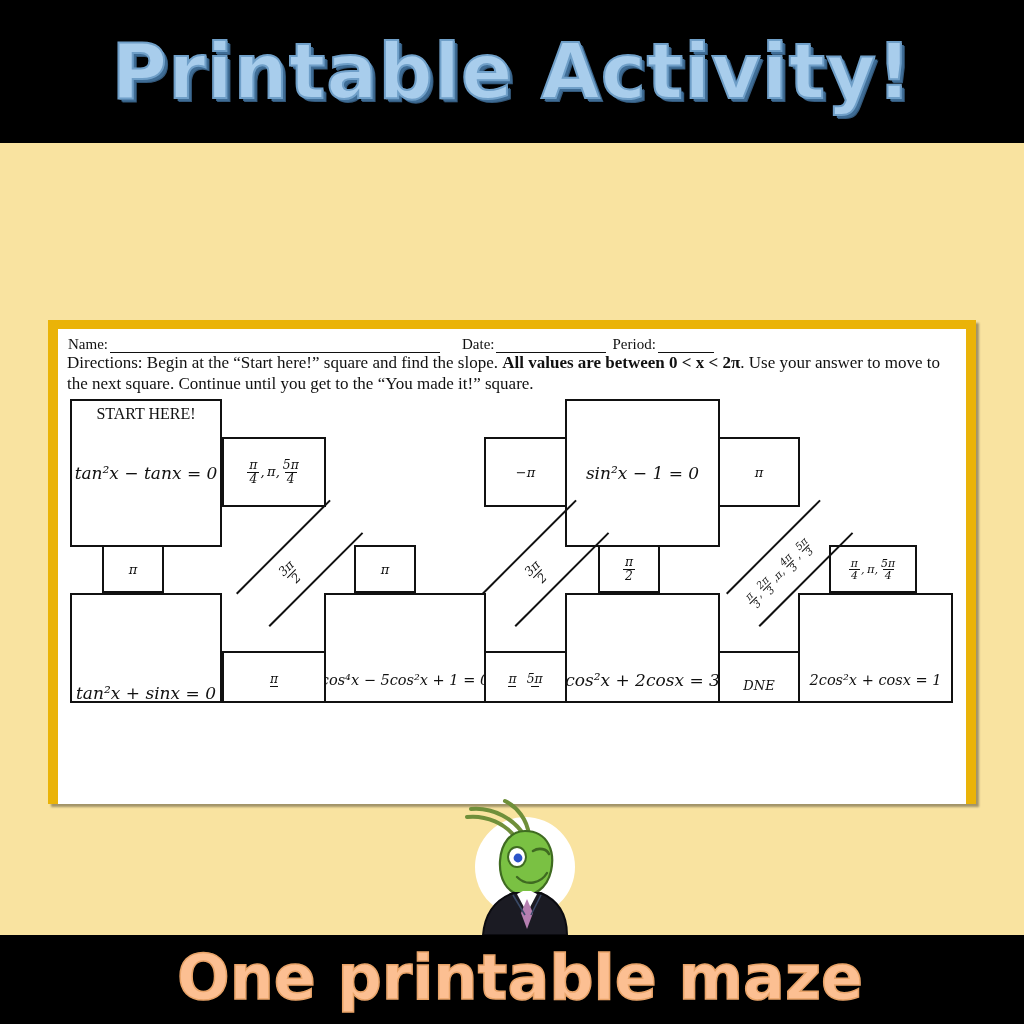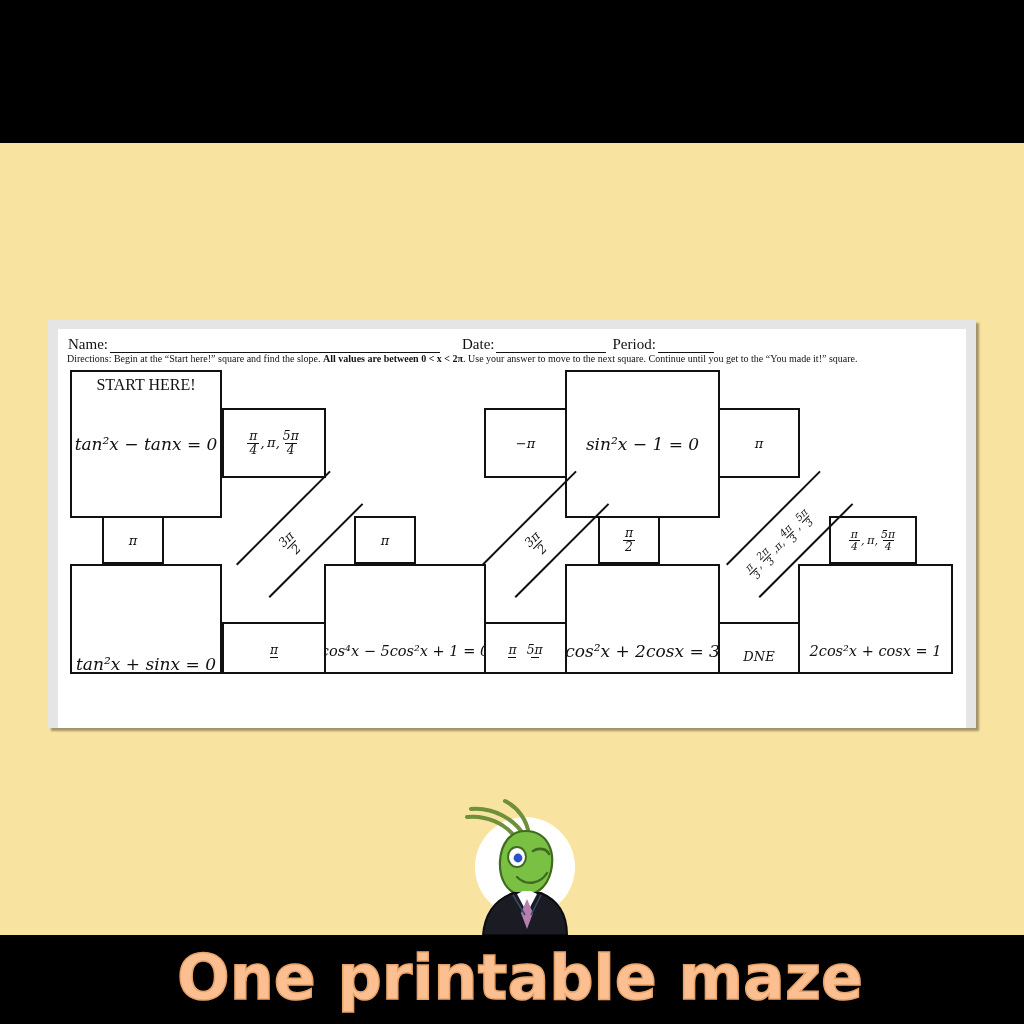--- a/index.html
+++ b/index.html
@@ -84,22 +84,22 @@
     width: 140px;
     height: 145px;
   }
 
   
   .worksheet-frame {
     position: absolute;
     left: 48px;
     top: 320px;
     width: 928px;
-    height: 408px;
-    background: #e5e5e5;
+    height: 484px;
+    background: #eab308;
     padding: 9px 10px 0 10px;
     box-sizing: border-box;
     box-shadow: 3px 3px 2px rgba(0,0,0,0.35);
   }
   .worksheet {
     position: relative;
     width: 100%;
     height: 100%;
     background: #ffffff;
     overflow: hidden;
@@ -126,21 +126,21 @@
 
   .ws-title {
     text-align: center;
     font-size: 23px;
     font-weight: bold;
     margin: 2px 0 1px 0;
     letter-spacing: 0.2px;
   }
 
   .ws-directions {
-    font-size: 10px;
+    font-size: 17px;
     line-height: 1.22;
     padding: 0 9px;
     text-align: left;
   }
   .ws-directions b { font-weight: bold; }
 
   
   .maze {
     position: relative;
     margin-top: 3px;
@@ -218,20 +218,23 @@
     white-space: nowrap;
     color: #111;
   }
   .diag-tiny .lbl { font-size: 10.5px; }
 </style>
 </head>
 <body>
 
 <div class="page">
 
+  <div class="top-banner">
+    <div class="top-banner-text">Printable Activity!</div>
+  </div>
 
   <div class="mid-field"></div>
 
   <div class="worksheet-frame">
     <div class="worksheet">
 
       <div class="ws-header">
         <span class="ws-field-label">Name:</span>
         <span class="ws-rule rule-name"></span>
         <span class="ws-field-label">Date:</span>

